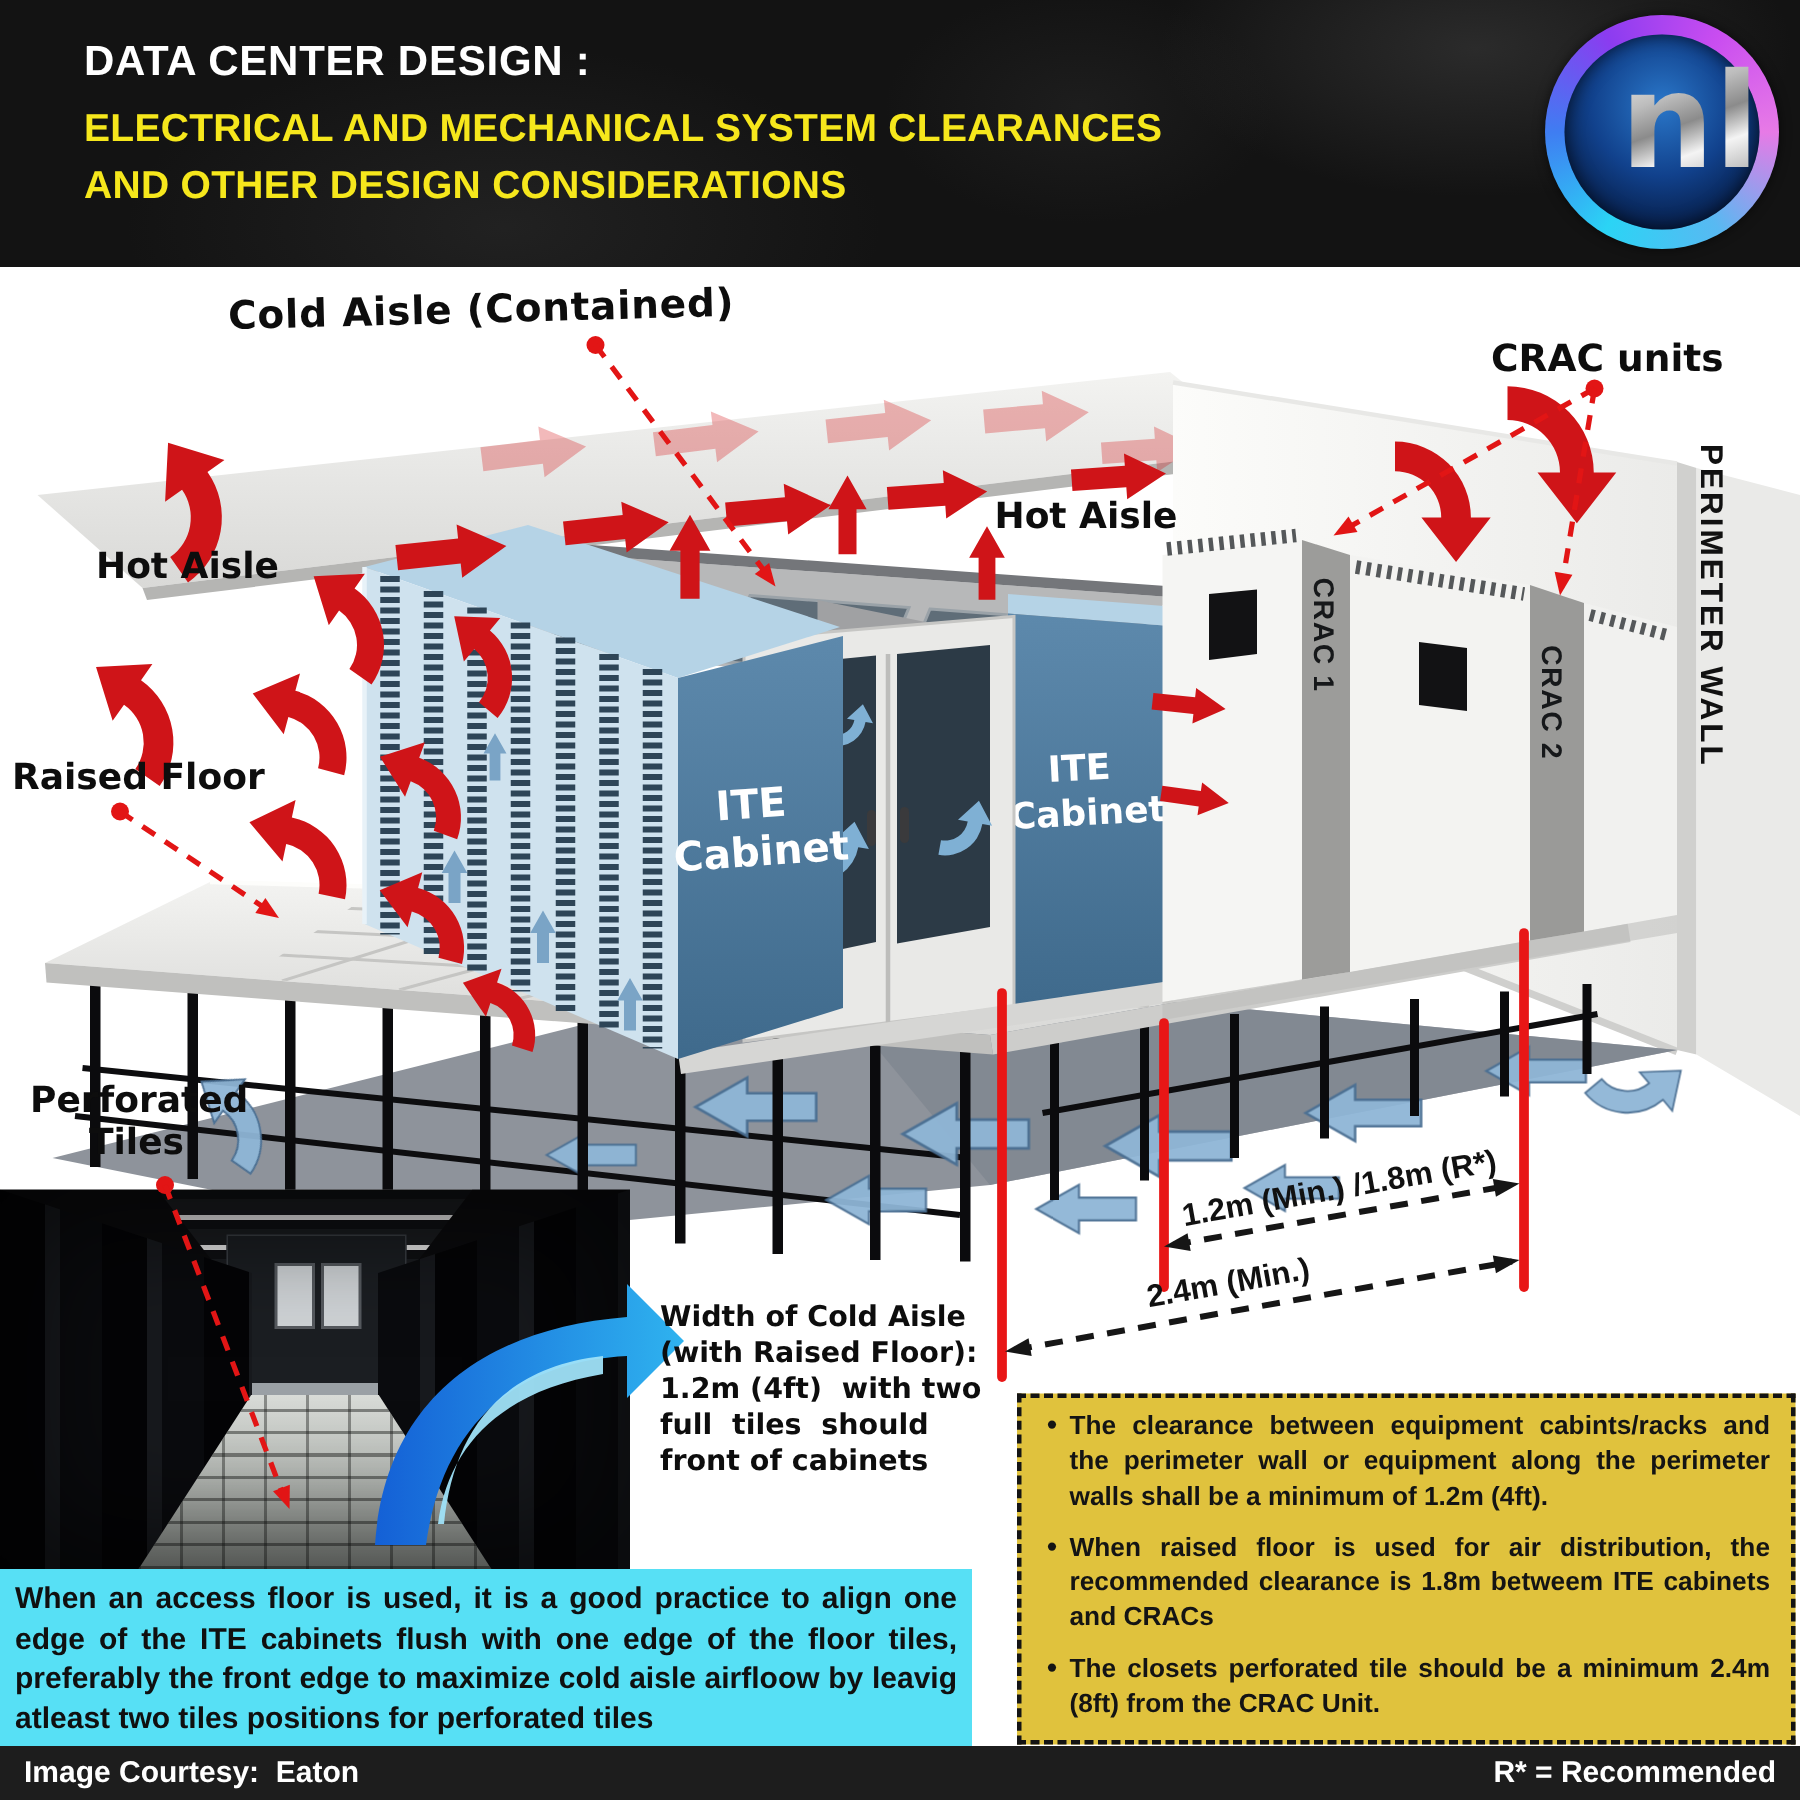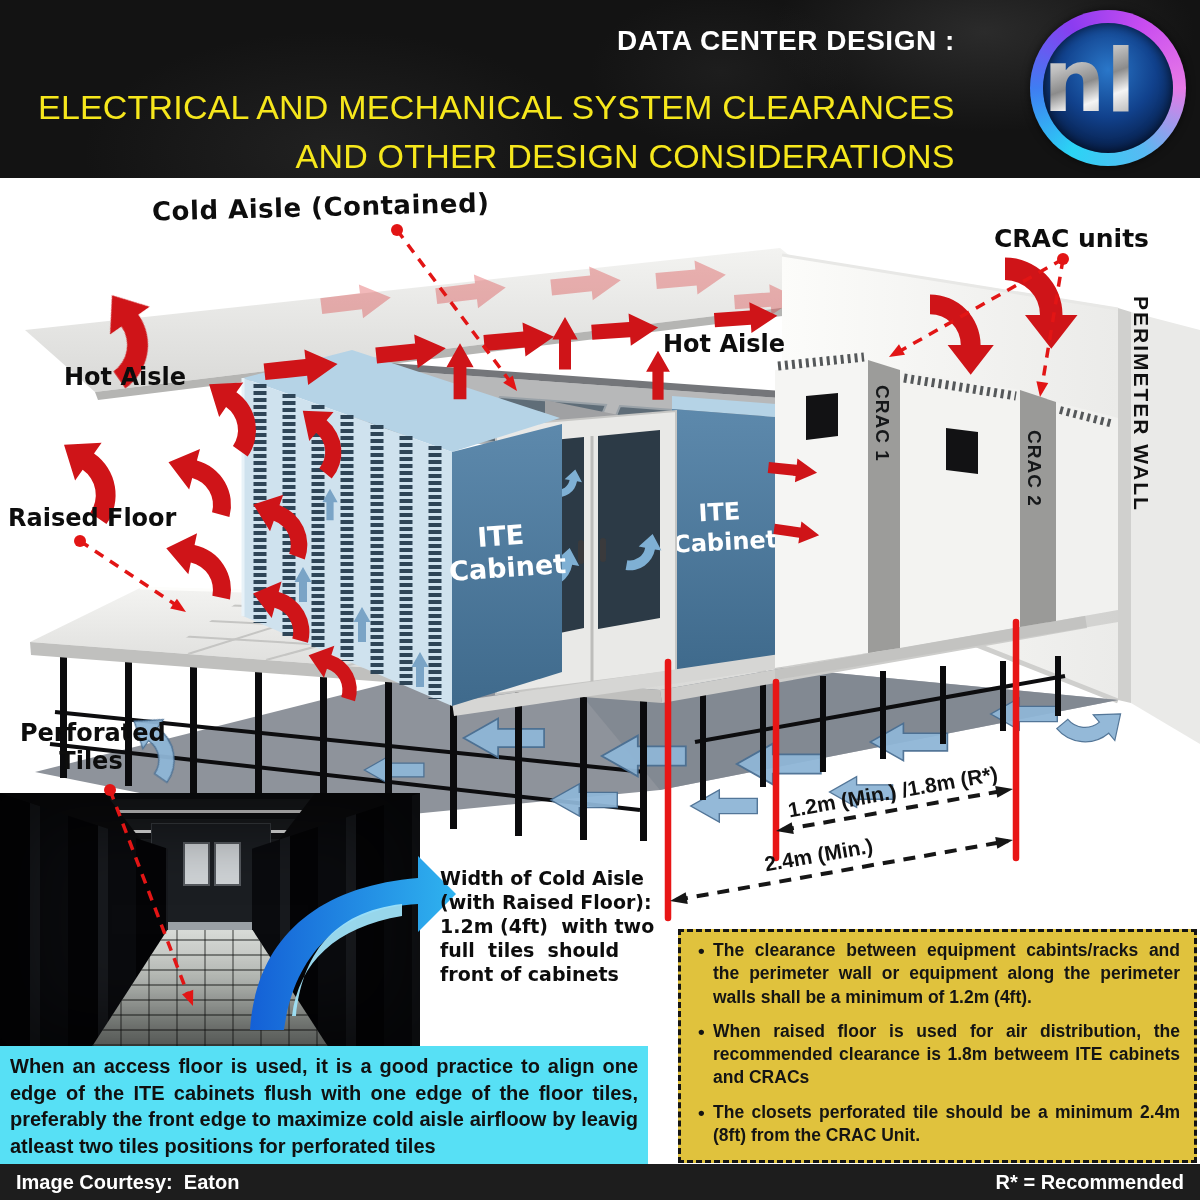--- a/index.html
+++ b/index.html
@@ -6,29 +6,29 @@
   body{width:1200px;height:1200px;position:relative;background:#ffffff;overflow:hidden;
        font-family:"Liberation Sans", sans-serif;}
 
   
   .hdr{position:absolute;left:0;top:0;width:1200px;height:178px;z-index:6;
        background:
          radial-gradient(ellipse 340px 160px at 82% 18%, rgba(82,82,82,.38), transparent 62%),
          radial-gradient(ellipse 420px 200px at 28% 85%, rgba(70,70,70,.28), transparent 60%),
          radial-gradient(ellipse 200px 120px at 60% 40%, rgba(60,60,60,.25), transparent 65%),
          #131313;}
-  .hdr-text{position:absolute;left:38px;top:27px;text-align:right;}
+  .hdr-text{position:absolute;left:56px;top:27px;}
   .hdr-title{font-weight:800;font-size:28px;line-height:1;color:#ffffff;letter-spacing:.5px;}
-  .hdr-sub{font-weight:400;font-size:34px;line-height:1.45;color:#f6e71c;margin-top:28px;letter-spacing:.2px;}
+  .hdr-sub{font-weight:700;font-size:26px;line-height:1.45;color:#f6e71c;margin-top:12px;letter-spacing:.2px;}
   .logo{position:absolute;right:14px;top:10px;width:156px;height:156px;border-radius:50%;
         background:conic-gradient(from 210deg,#2bd4f5,#3f7df2,#8b3cf0,#c94df0,#e77ae6,#58b9f2,#2bd4f5);
         display:flex;align-items:center;justify-content:center;box-shadow:0 0 8px rgba(0,0,0,.6);}
   .logo-inner{width:130px;height:130px;border-radius:50%;
         background:radial-gradient(circle at 50% 36%,#2a77c9 0%,#11418c 45%,#071f4a 78%,#04132e 100%);
-        display:flex;align-items:center;justify-content:flex-start;box-shadow:inset 0 0 12px rgba(0,0,0,.65);}
+        display:flex;align-items:center;justify-content:flex-end;box-shadow:inset 0 0 12px rgba(0,0,0,.65);}
   .logo-letters{font-family:"DejaVu Sans",sans-serif;font-weight:bold;font-size:88px;line-height:1;
         background:linear-gradient(160deg,#fafafa 0%,#bdbdbd 32%,#8b8b8b 50%,#f4f4f4 68%,#9a9a9a 100%);
         -webkit-background-clip:text;background-clip:text;color:transparent;transform:translateY(-7px);}
 
   
   svg.diagram{position:absolute;left:0;top:0;z-index:2;}
   svg.overlay{position:absolute;left:0;top:0;z-index:4;pointer-events:none;}
 
   
   .lbl{position:absolute;z-index:5;font-family:"DejaVu Sans",sans-serif;font-weight:800;color:#0d0d0d;white-space:nowrap;}

